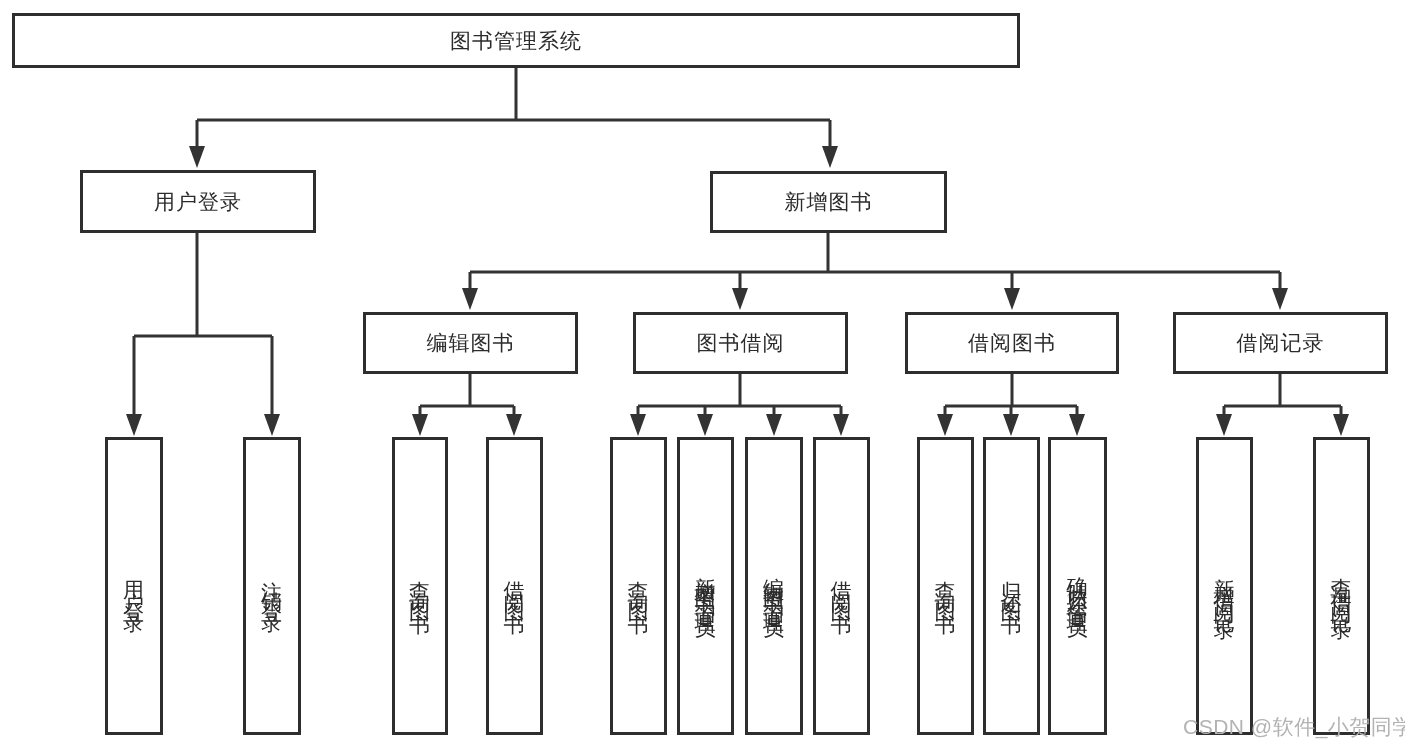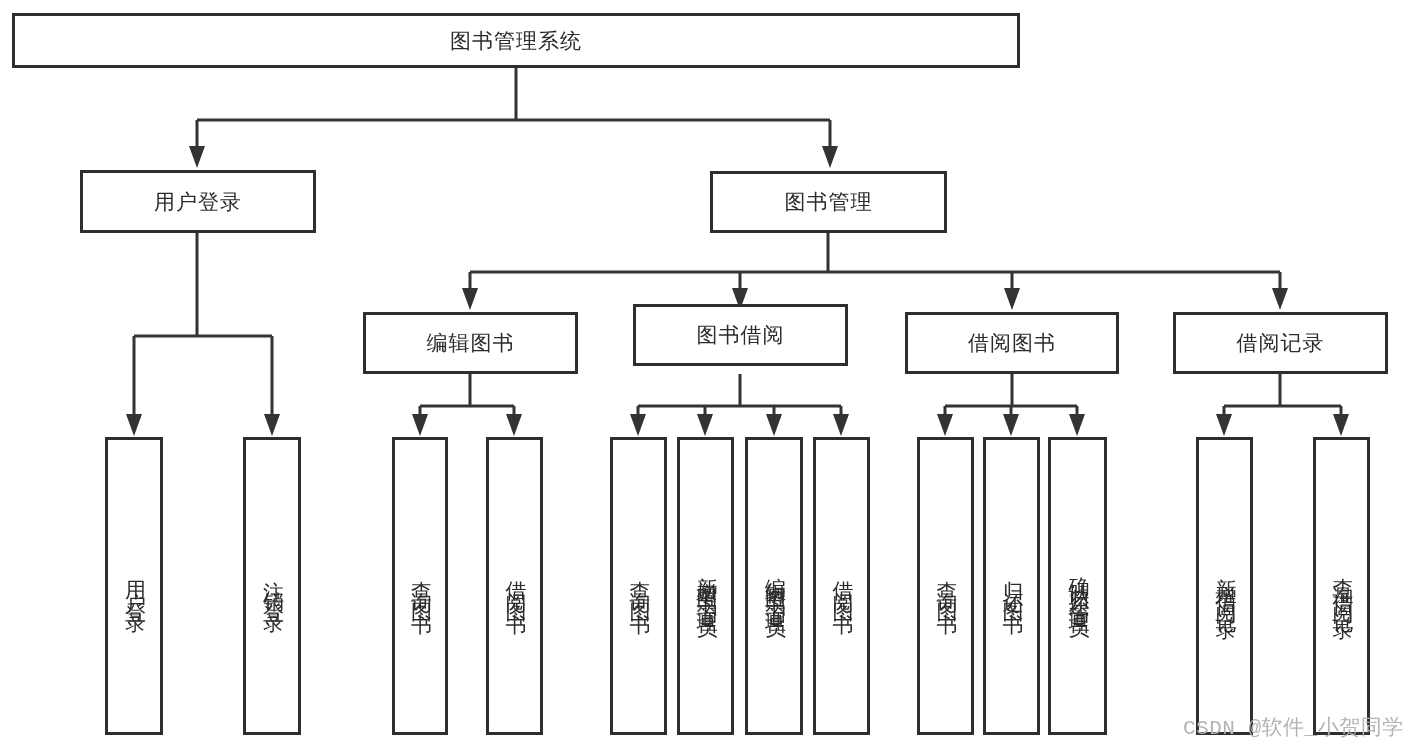--- a/index.html
+++ b/index.html
@@ -7,21 +7,21 @@
     --box-border:#2e2e2e;
     --box-bg:#ffffff;
     --text:#2b2b2b;
     --wm:#b3b3b3;
   }
   html,body{margin:0;padding:0;background:#ffffff;}
   #canvas{
     position:relative;
     width:1405px;height:747px;
     background:var(--box-bg);
-    font-family:Liberation Mono, monospace;
+    font-family:Liberation Sans, sans-serif;
     overflow:hidden;
   }
   #connectors{position:absolute;left:0;top:0;width:1405px;height:747px;}
   #connectors path{stroke:var(--line);stroke-width:3;fill:none;}
   #connectors polygon{fill:var(--line);stroke:none;}
   .box{
     position:absolute;
     box-sizing:border-box;
     background:var(--box-bg);
     border:3px solid var(--box-border);
@@ -86,24 +86,24 @@
     <polygon points="1069,414 1085,414 1077,436"></polygon>
 
     <path d="M1280 374 V406 M1224 406 H1341 M1224 406 V416 M1341 406 V416"></path>
     <polygon points="1216,414 1232,414 1224,436"></polygon>
     <polygon points="1333,414 1349,414 1341,436"></polygon>
   </svg>
 
   <div class="box hbox" style="left:12px;top:13px;width:1008px;height:55px">图书管理系统</div>
 
   <div class="box hbox" style="left:80px;top:170px;width:236px;height:63px">用户登录</div>
-  <div class="box hbox" style="left:710px;top:171px;width:237px;height:62px">图书管理</div>
+  <div class="box hbox" style="left:710px;top:171px;width:237px;height:62px">新增图书</div>
 
   <div class="box hbox" style="left:363px;top:312px;width:215px;height:62px">编辑图书</div>
-  <div class="box hbox" style="left:633px;top:304px;width:215px;height:62px">图书借阅</div>
+  <div class="box hbox" style="left:633px;top:312px;width:215px;height:62px">图书借阅</div>
   <div class="box hbox" style="left:905px;top:312px;width:214px;height:62px">借阅图书</div>
   <div class="box hbox" style="left:1173px;top:312px;width:215px;height:62px">借阅记录</div>
 
   <div class="box leaf sp-wide" style="left:105px;top:437px;width:58px;height:298px">用户登录</div>
   <div class="box leaf sp-wide" style="left:243px;top:437px;width:58px;height:298px">注销登录</div>
 
   <div class="box leaf sp-wide" style="left:392px;top:437px;width:56px;height:298px">查询图书</div>
   <div class="box leaf sp-wide" style="left:486px;top:437px;width:57px;height:298px">借阅图书</div>
 
   <div class="box leaf sp-wide" style="left:610px;top:437px;width:57px;height:298px">查询图书</div>

